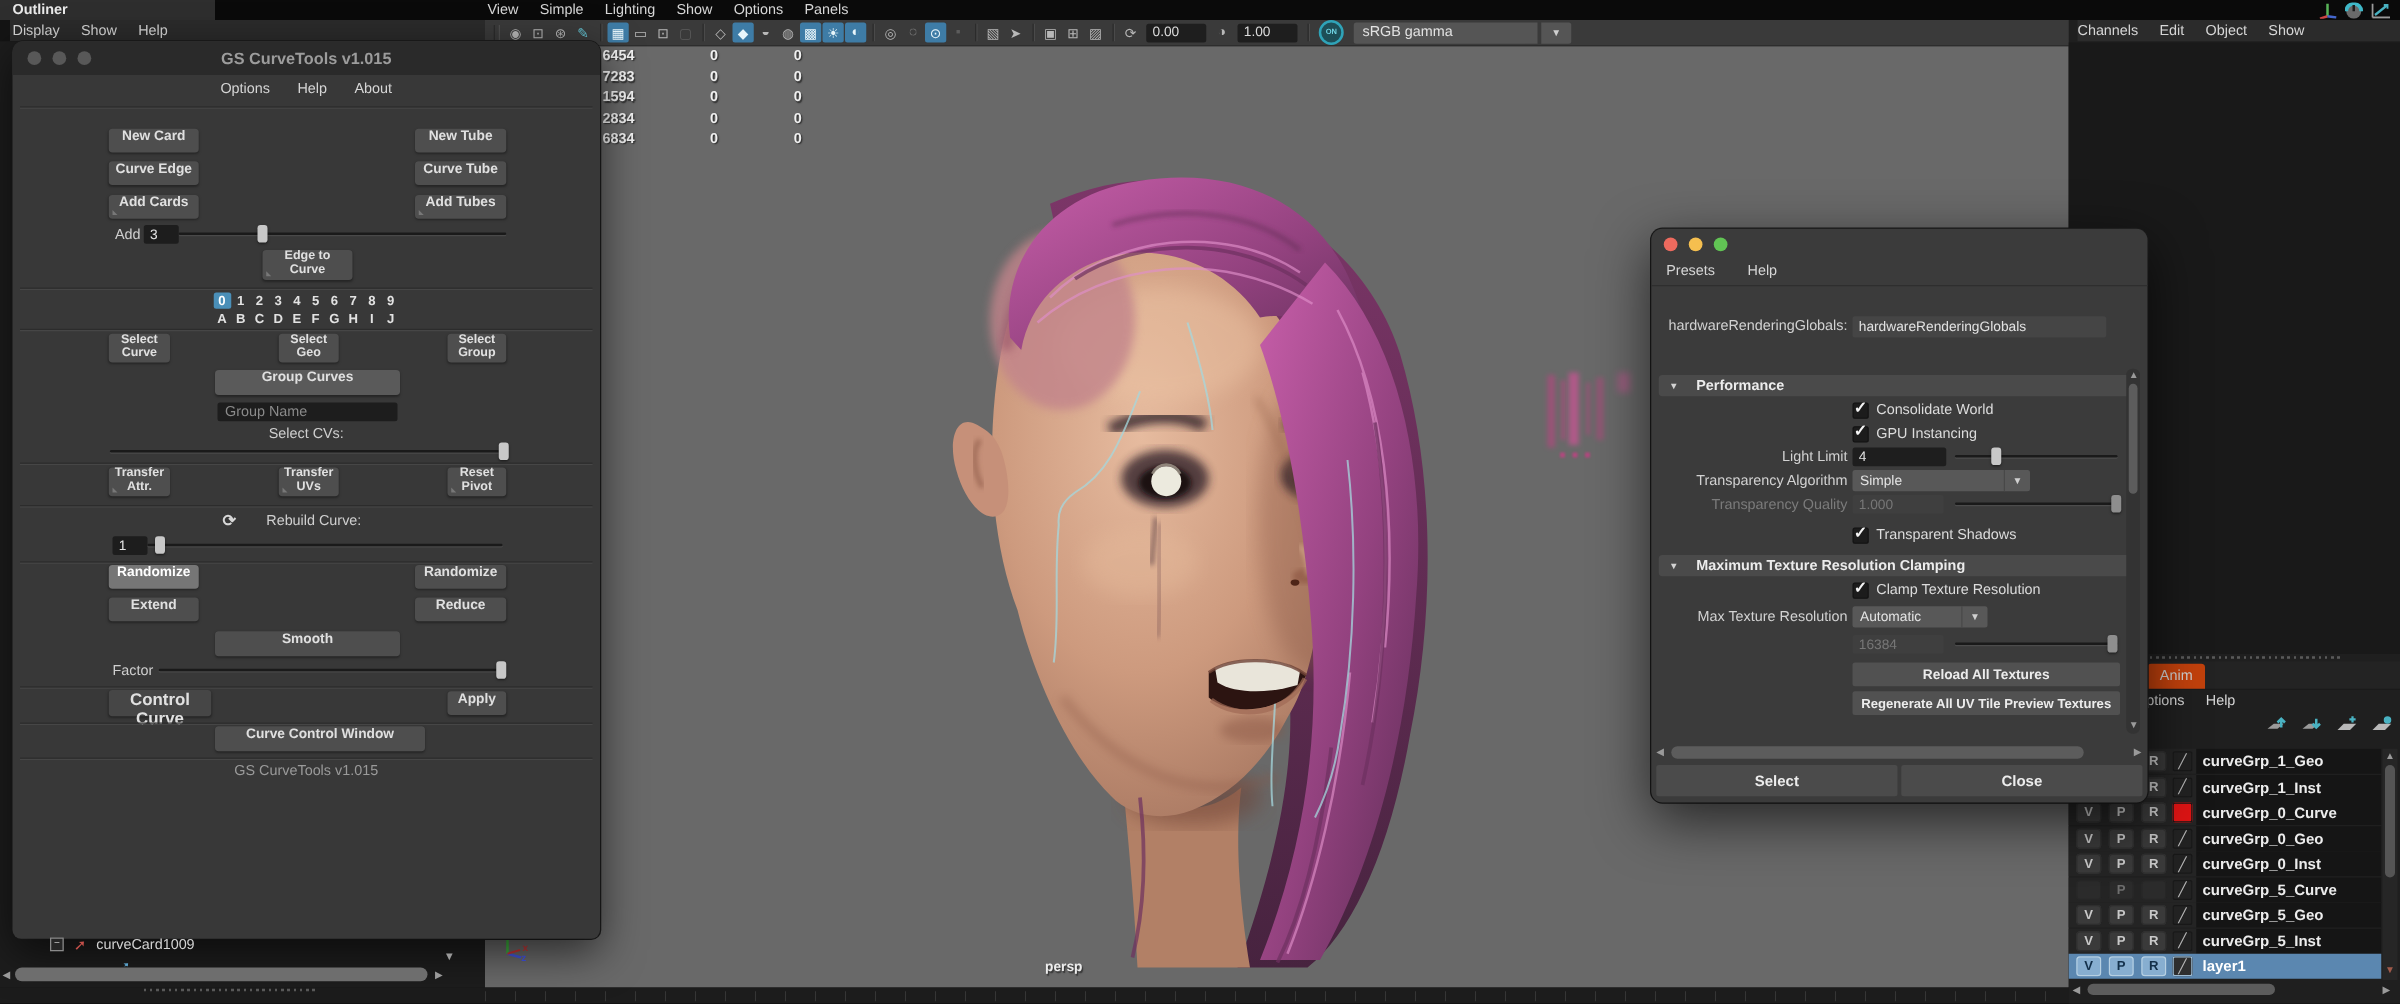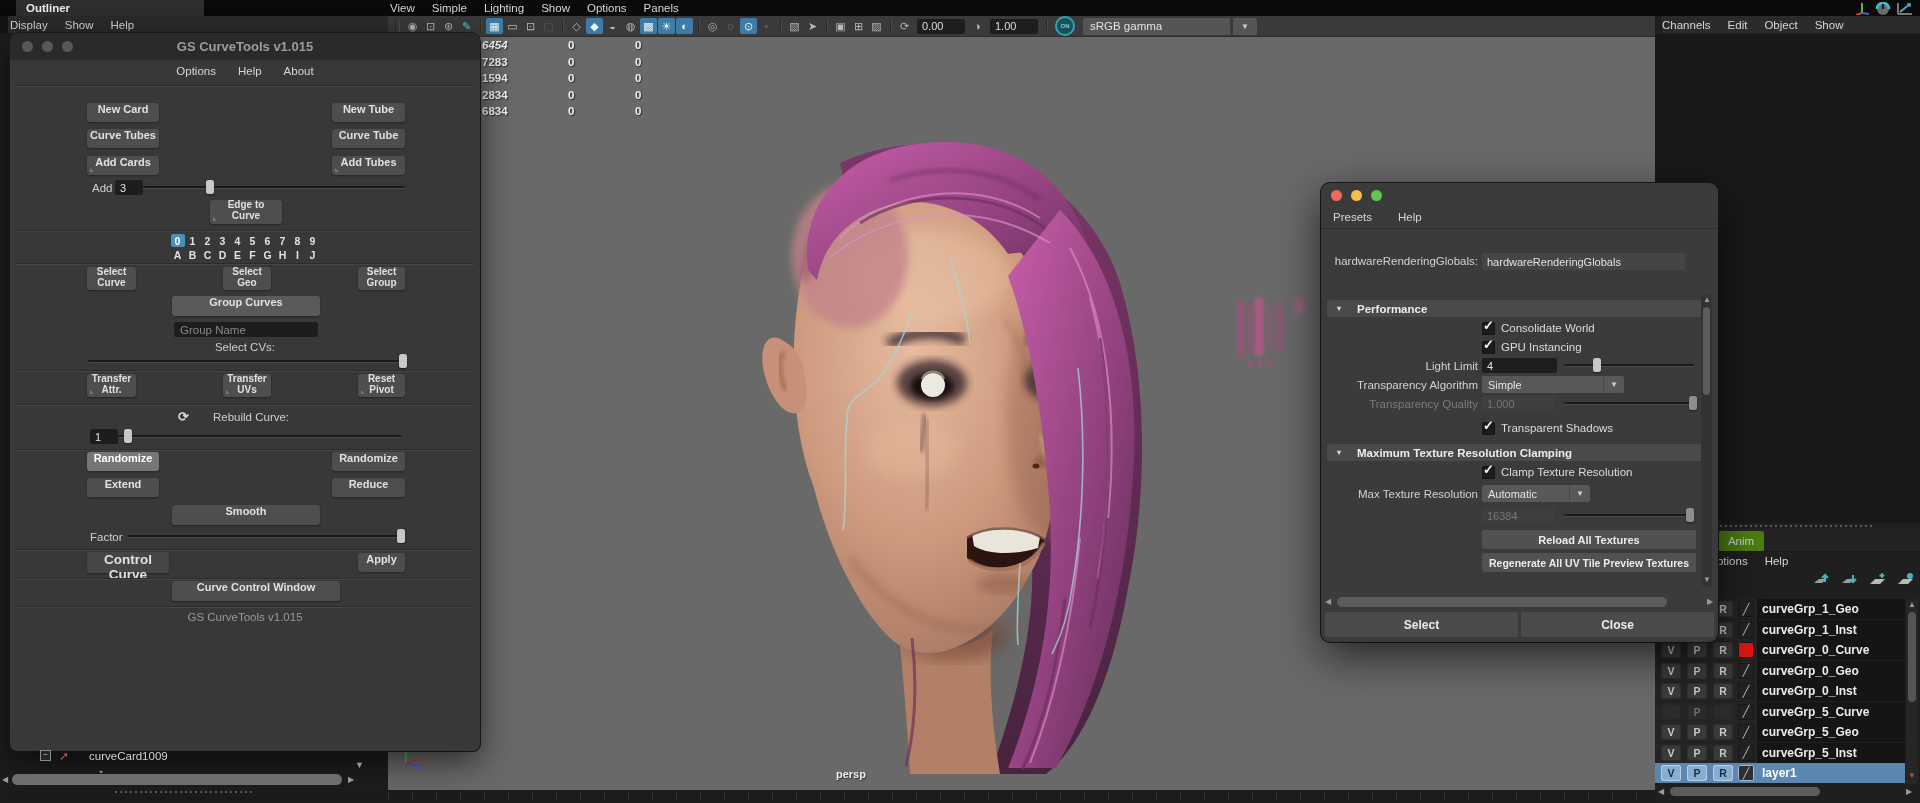--- a/index.html
+++ b/index.html
@@ -97,21 +97,21 @@
   .layico{position:relative;width:20px;height:15px;display:inline-block}
   .grip-dots{background-image:repeating-linear-gradient(90deg,#5a5a5a 0 2px,transparent 2px 5px);height:2px}
   .ticks{background-image:repeating-linear-gradient(90deg,#3c3c3c 0 1px,transparent 1px 24px)}
 </style>
 </head>
 <body>
 
 <div id="root">
 
   <div class="abs" style="left:0;top:0;width:1920px;height:16px;background:#0a0a0a"></div>
-  <div class="abs" style="left:16px;top:0;width:188px;height:16px;background:#2e2e2e;display:flex;align-items:center">
+  <div class="abs" style="left:0;top:0;width:172px;height:16px;background:#2e2e2e;display:flex;align-items:center">
     <span style="font-size:11.5px;font-weight:bold;color:#eaeaea;padding-left:10px">Outliner</span>
   </div>
   <div class="abs menurow" style="left:390px;top:0;height:16px">
       <span class="mi">View</span>
       <span class="mi">Simple</span>
       <span class="mi">Lighting</span>
       <span class="mi">Show</span>
       <span class="mi">Options</span>
       <span class="mi">Panels</span>
     </div>
@@ -182,21 +182,21 @@
       <div class="tfield">0.00</div>
       <div class="ticon">◑</div>
       <div class="tfield">1.00</div>
       <div class="tsep"></div>
       <div class="ton">ON</div>
       <div class="tdrop">sRGB gamma</div>
       <div class="tdroparrow">▼</div>
     </div>
   <div class="abs" id="hud" style="left:482px;top:39px">
       <div class="hudrow">
-        <div class="hudc1" style="display: inline-block; font-style: italic;">6454</div>
+        <div class="hudc1" style="display: inline-block;">6454</div>
         <div class="hudc2" style="display: inline-block;">0</div>
         <div class="hudc2" style="display: inline-block;">0</div>
       </div>
       <div class="hudrow">
         <div class="hudc1" style="display: inline-block;">7283</div>
         <div class="hudc2" style="display: inline-block;">0</div>
         <div class="hudc2" style="display: inline-block;">0</div>
       </div>
       <div class="hudrow">
         <div class="hudc1" style="display: inline-block;">1594</div>
@@ -335,21 +335,21 @@
     </svg>
   </div>
   <div class="abs" style="left:836px;top:768px;font-size:11px;font-weight:bold;color:#ededed;text-shadow:1px 1px 1px #333">persp</div>
 
   <div class="abs" style="left:0;top:790px;width:1920px;height:13px;background:#1c1c1c"></div>
   <div class="abs ticks" style="left:388px;top:793px;width:1267px;height:8px;opacity:.8"></div>
 
   <div class="abs" style="left:40px;top:747px;width:340px;height:17px;display:flex;align-items:center;z-index:31">
     <span style="width:9px;height:9px;border:1px solid #8a8a8a;color:#cfcfcf;font-size:8px;line-height:8px;text-align:center;background:#262626">−</span>
     <span style="color:#c4504a;font-size:12px;margin-left:8px">➚</span>
-    <span style="margin-left:20px;font-size:11.5px;color:#d2d2d2">curveCard1009</span>
+    <span style="margin-left:8px;font-size:11.5px;color:#d2d2d2">curveCard1009</span>
   </div>
   <div class="abs" style="left:95px;top:766px;width:120px;height:7px;overflow:hidden;z-index:31">
     <span style="color:#5aa0c8;font-size:11px">➚</span>
   </div>
   <div class="abs" style="left:355px;top:760px;font-size:9px;color:#9a9a9a;z-index:31">▼</div>
   <div class="abs" style="left:2px;top:773px;width:360px;height:14px;z-index:31">
     <span class="abs sb-arrow" style="left:0;top:3px">◀</span>
     <div class="abs" style="left:10px;top:1px;width:330px;height:11px;background:#6e6e6e;border-radius:6px"></div>
     <span class="abs sb-arrow" style="left:346px;top:3px">▶</span>
   </div>
@@ -358,21 +358,21 @@
   <div class="abs" style="left:1655px;top:16px;width:265px;height:787px;background:#1f1f1f"></div>
   <div class="abs menurow" style="left:1662px;top:16px;width:258px;height:17px;background:#2b2b2b">
       <span class="mi">Channels</span>
       <span class="mi">Edit</span>
       <span class="mi">Object</span>
       <span class="mi">Show</span>
     </div>
   <div class="abs" style="left:1655px;top:34px;width:265px;height:489px;background:#191919"></div>
   <div class="abs grip-dots" style="left:1700px;top:525px;width:175px"></div>
   <div class="abs" style="left:1655px;top:529px;width:265px;height:22px;background:#232323;border-bottom:1px solid #1a1a1a"></div>
-  <div class="abs" style="left:1718px;top:531px;width:46px;height:20px;background:#4d7c0f;border-radius:3px 3px 0 0;display:flex;align-items:center;justify-content:center">
+  <div class="abs" style="left:1718px;top:531px;width:46px;height:20px;background:#c2410c;border-radius:3px 3px 0 0;display:flex;align-items:center;justify-content:center">
     <span style="font-size:11.5px;color:#cfcfcf">Anim</span>
   </div>
   <div class="abs menurow" style="left:1708px;top:552px;height:17px">
       <span class="mi">Options</span>
       <span class="mi">Help</span>
     </div>
 
   <div class="abs" style="left:1812px;top:572px;width:108px;height:17px;display:flex;gap:8px">
     <span class="layico"><svg width="20" height="15">
           <path d="M2,11 l5,-4 l8,0 l-5,4 Z" fill="#9a9a9a"></path>
@@ -484,21 +484,21 @@
       </div>
     <div class="gsep" style="top:52px"></div>
 
     <div class="gbtn" style="left:77px;top:70px;width:72px;height:19px">
         <span>New Card</span>
       </div>
     <div class="gbtn" style="left:322px;top:70px;width:73px;height:19px">
         <span>New Tube</span>
       </div>
     <div class="gbtn" style="left:77px;top:96px;width:72px;height:19px">
-        <span>Curve Tubes</span>
+        <span>Curve Edge</span>
       </div>
     <div class="gbtn" style="left:322px;top:96px;width:73px;height:19px">
         <span>Curve Tube</span>
       </div>
     <div class="gbtn tri" style="left:77px;top:123px;width:72px;height:19px">
         <span>Add Cards</span>
       </div>
     <div class="gbtn tri" style="left:322px;top:123px;width:73px;height:19px">
         <span>Add Tubes</span>
       </div>

